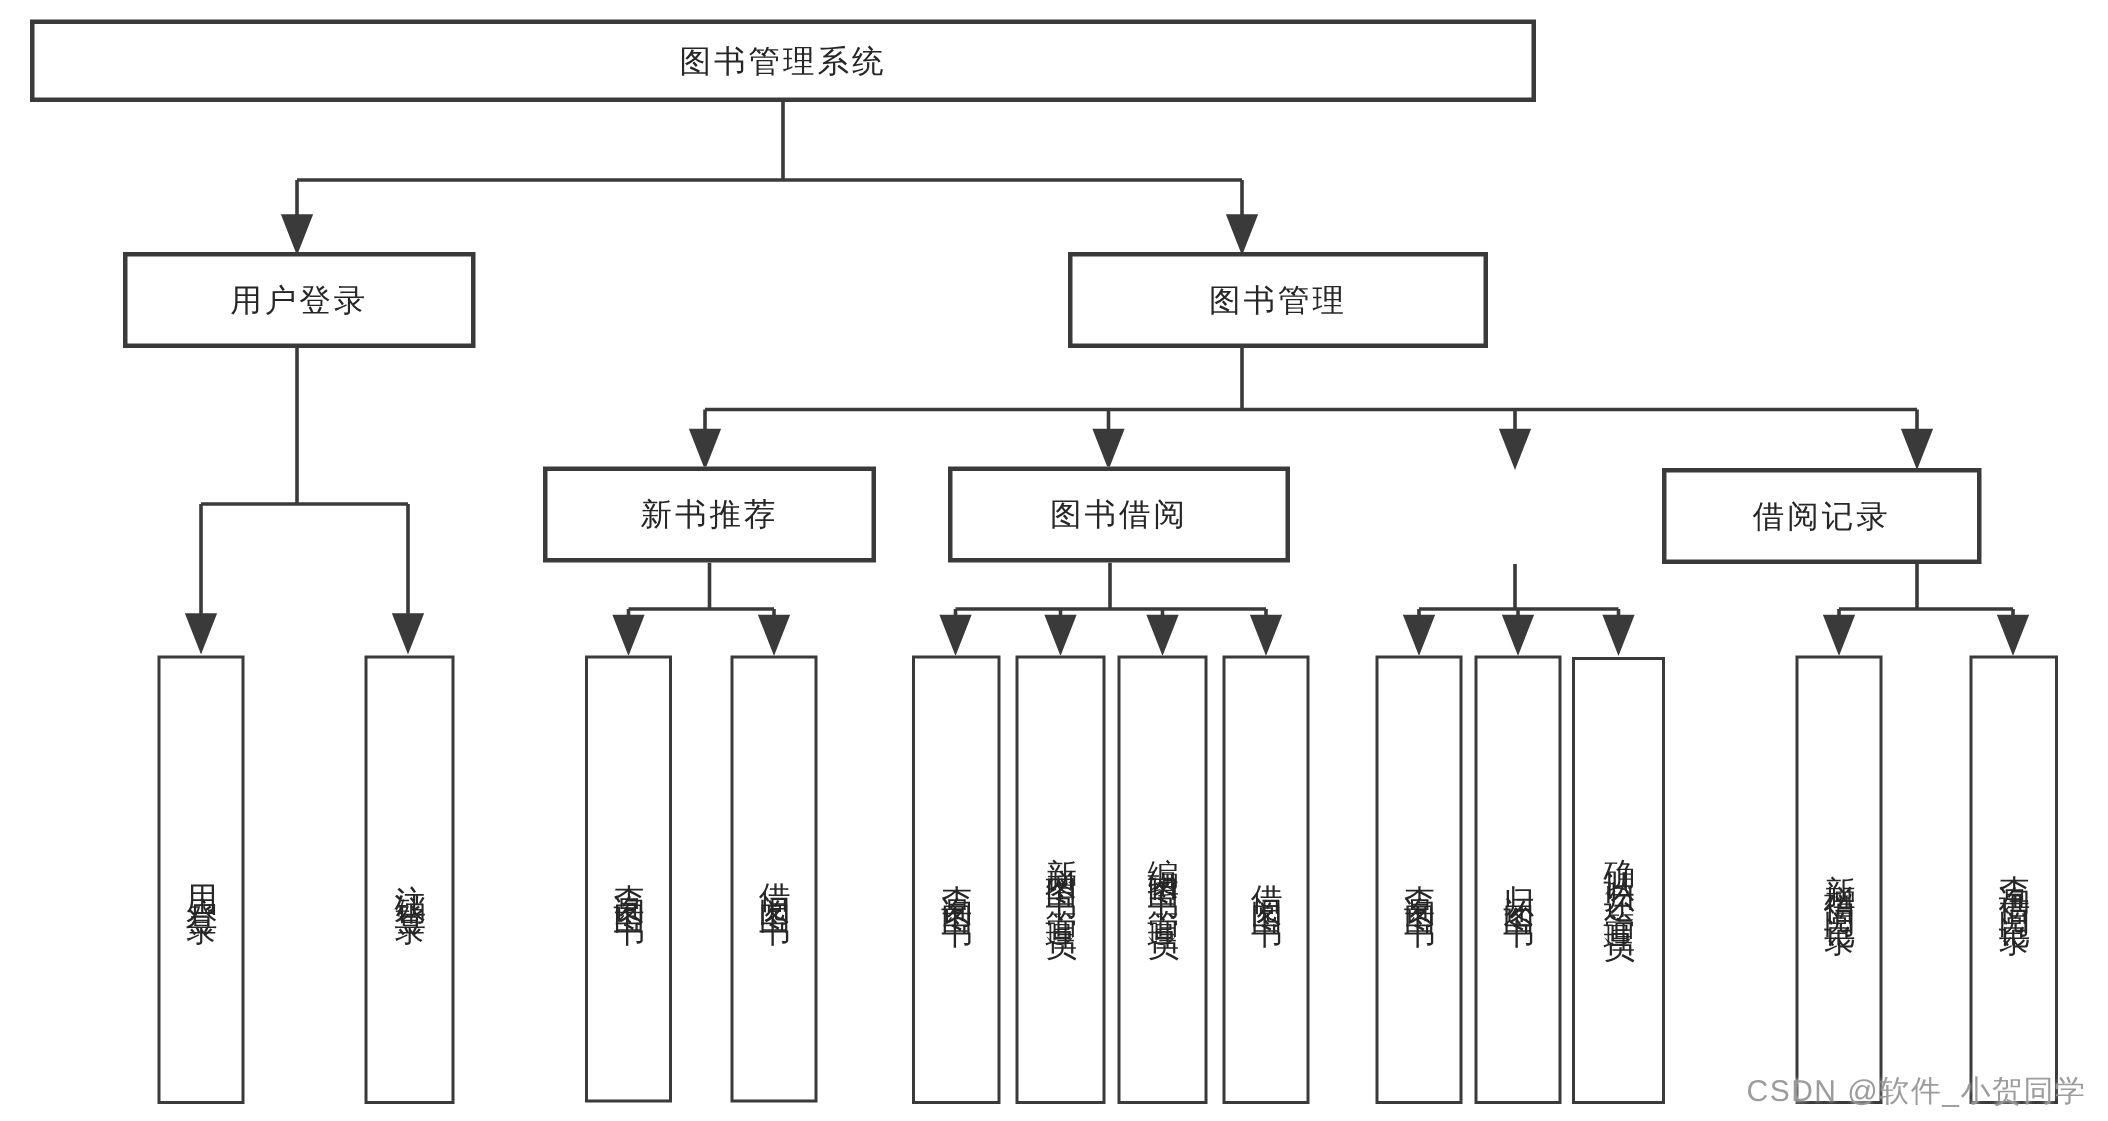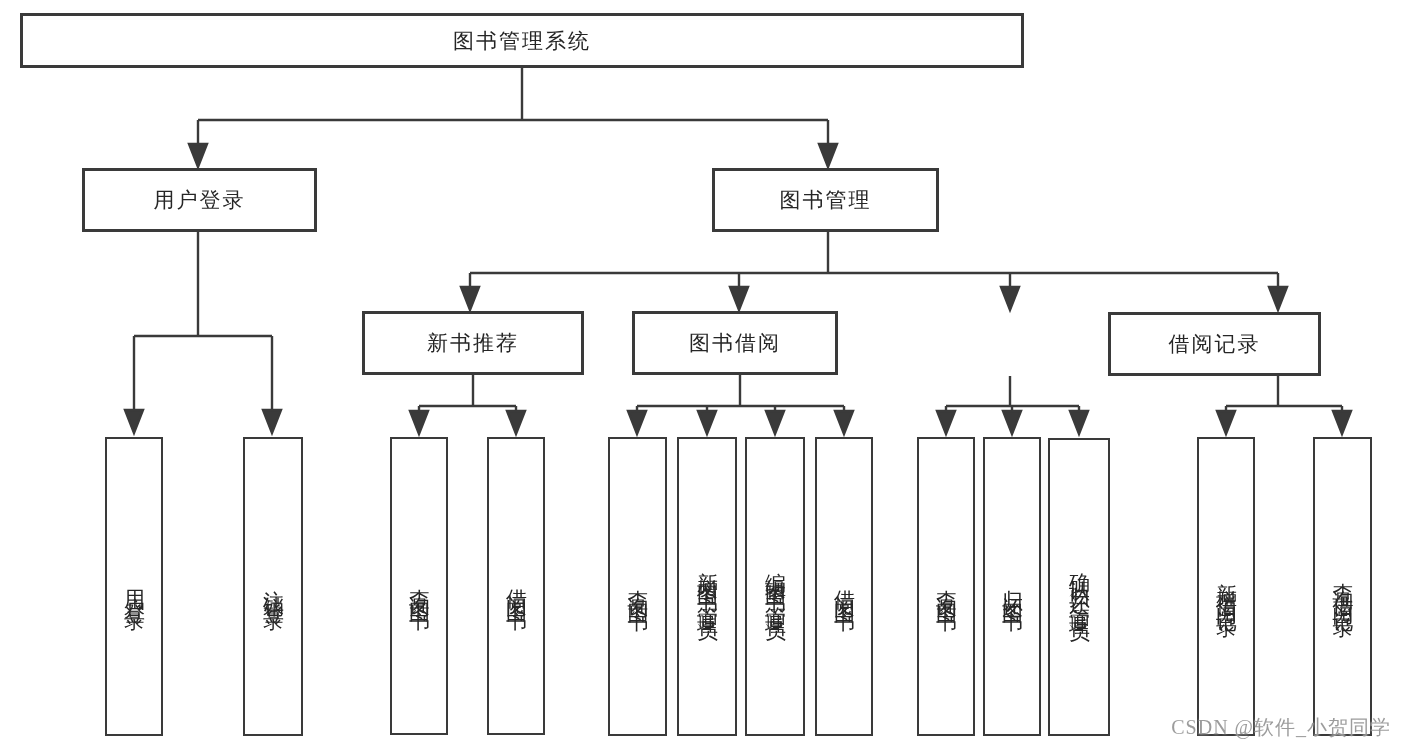--- a/index.html
+++ b/index.html
@@ -1,20 +1,20 @@
 <!DOCTYPE html>
 <html><head>
 <meta charset="utf-8">
 <style>
   html,body{margin:0;padding:0;background:#ffffff;}
   #stage{
     position:relative;
     width:1405px;height:747px;
     background:#ffffff;
-    font-family:Liberation Serif, serif;
+    font-family:Liberation Sans, sans-serif;
     overflow:hidden;
   }
   .wires{position:absolute;left:0;top:0;z-index:1;}
   .box{
     position:absolute;
     box-sizing:border-box;
     background:#ffffff;
     border:3px solid #3a3a3a;
     display:flex;
     align-items:center;
@@ -124,24 +124,24 @@
         <polygon points="1217,411 1235,411 1226,434"></polygon>
         <line x1="1342" y1="406" x2="1342" y2="414"></line>
         <polygon points="1333,411 1351,411 1342,434"></polygon>
       </g>
     </g>
   </svg>
 
   <div class="box" style="left:20px;top:13px;width:1004px;height:55px">图书管理系统</div>
 
   <div class="box" style="left:82px;top:168px;width:235px;height:64px">用户登录</div>
-  <div class="box" style="left:712px;top:168px;width:227px;height:64px">图书管理</div>
+  <div class="box" style="left:712px;top:168px;width:280px;height:64px">图书管理</div>
 
   <div class="box" style="left:362px;top:311px;width:222px;height:64px">新书推荐</div>
-  <div class="box" style="left:632px;top:311px;width:206px;height:64px">图书借阅</div>
+  <div class="box" style="left:632px;top:311px;width:228px;height:64px">图书借阅</div>
   <div class="box" style="left:1108px;top:312px;width:213px;height:64px">借阅记录</div>
 
   <div class="box v" style="left:105px;top:437px;width:58px;height:299px">用户登录</div>
   <div class="box v" style="left:243px;top:437px;width:60px;height:299px">注销登录</div>
 
   <div class="box v" style="left:390px;top:437px;width:58px;height:298px">查询图书</div>
   <div class="box v" style="left:487px;top:437px;width:58px;height:298px">借阅图书</div>
 
   <div class="box v" style="left:608px;top:437px;width:59px;height:299px">查询图书</div>
   <div class="box v" style="left:677px;top:437px;width:60px;height:299px">新增图书（管理员）</div>

